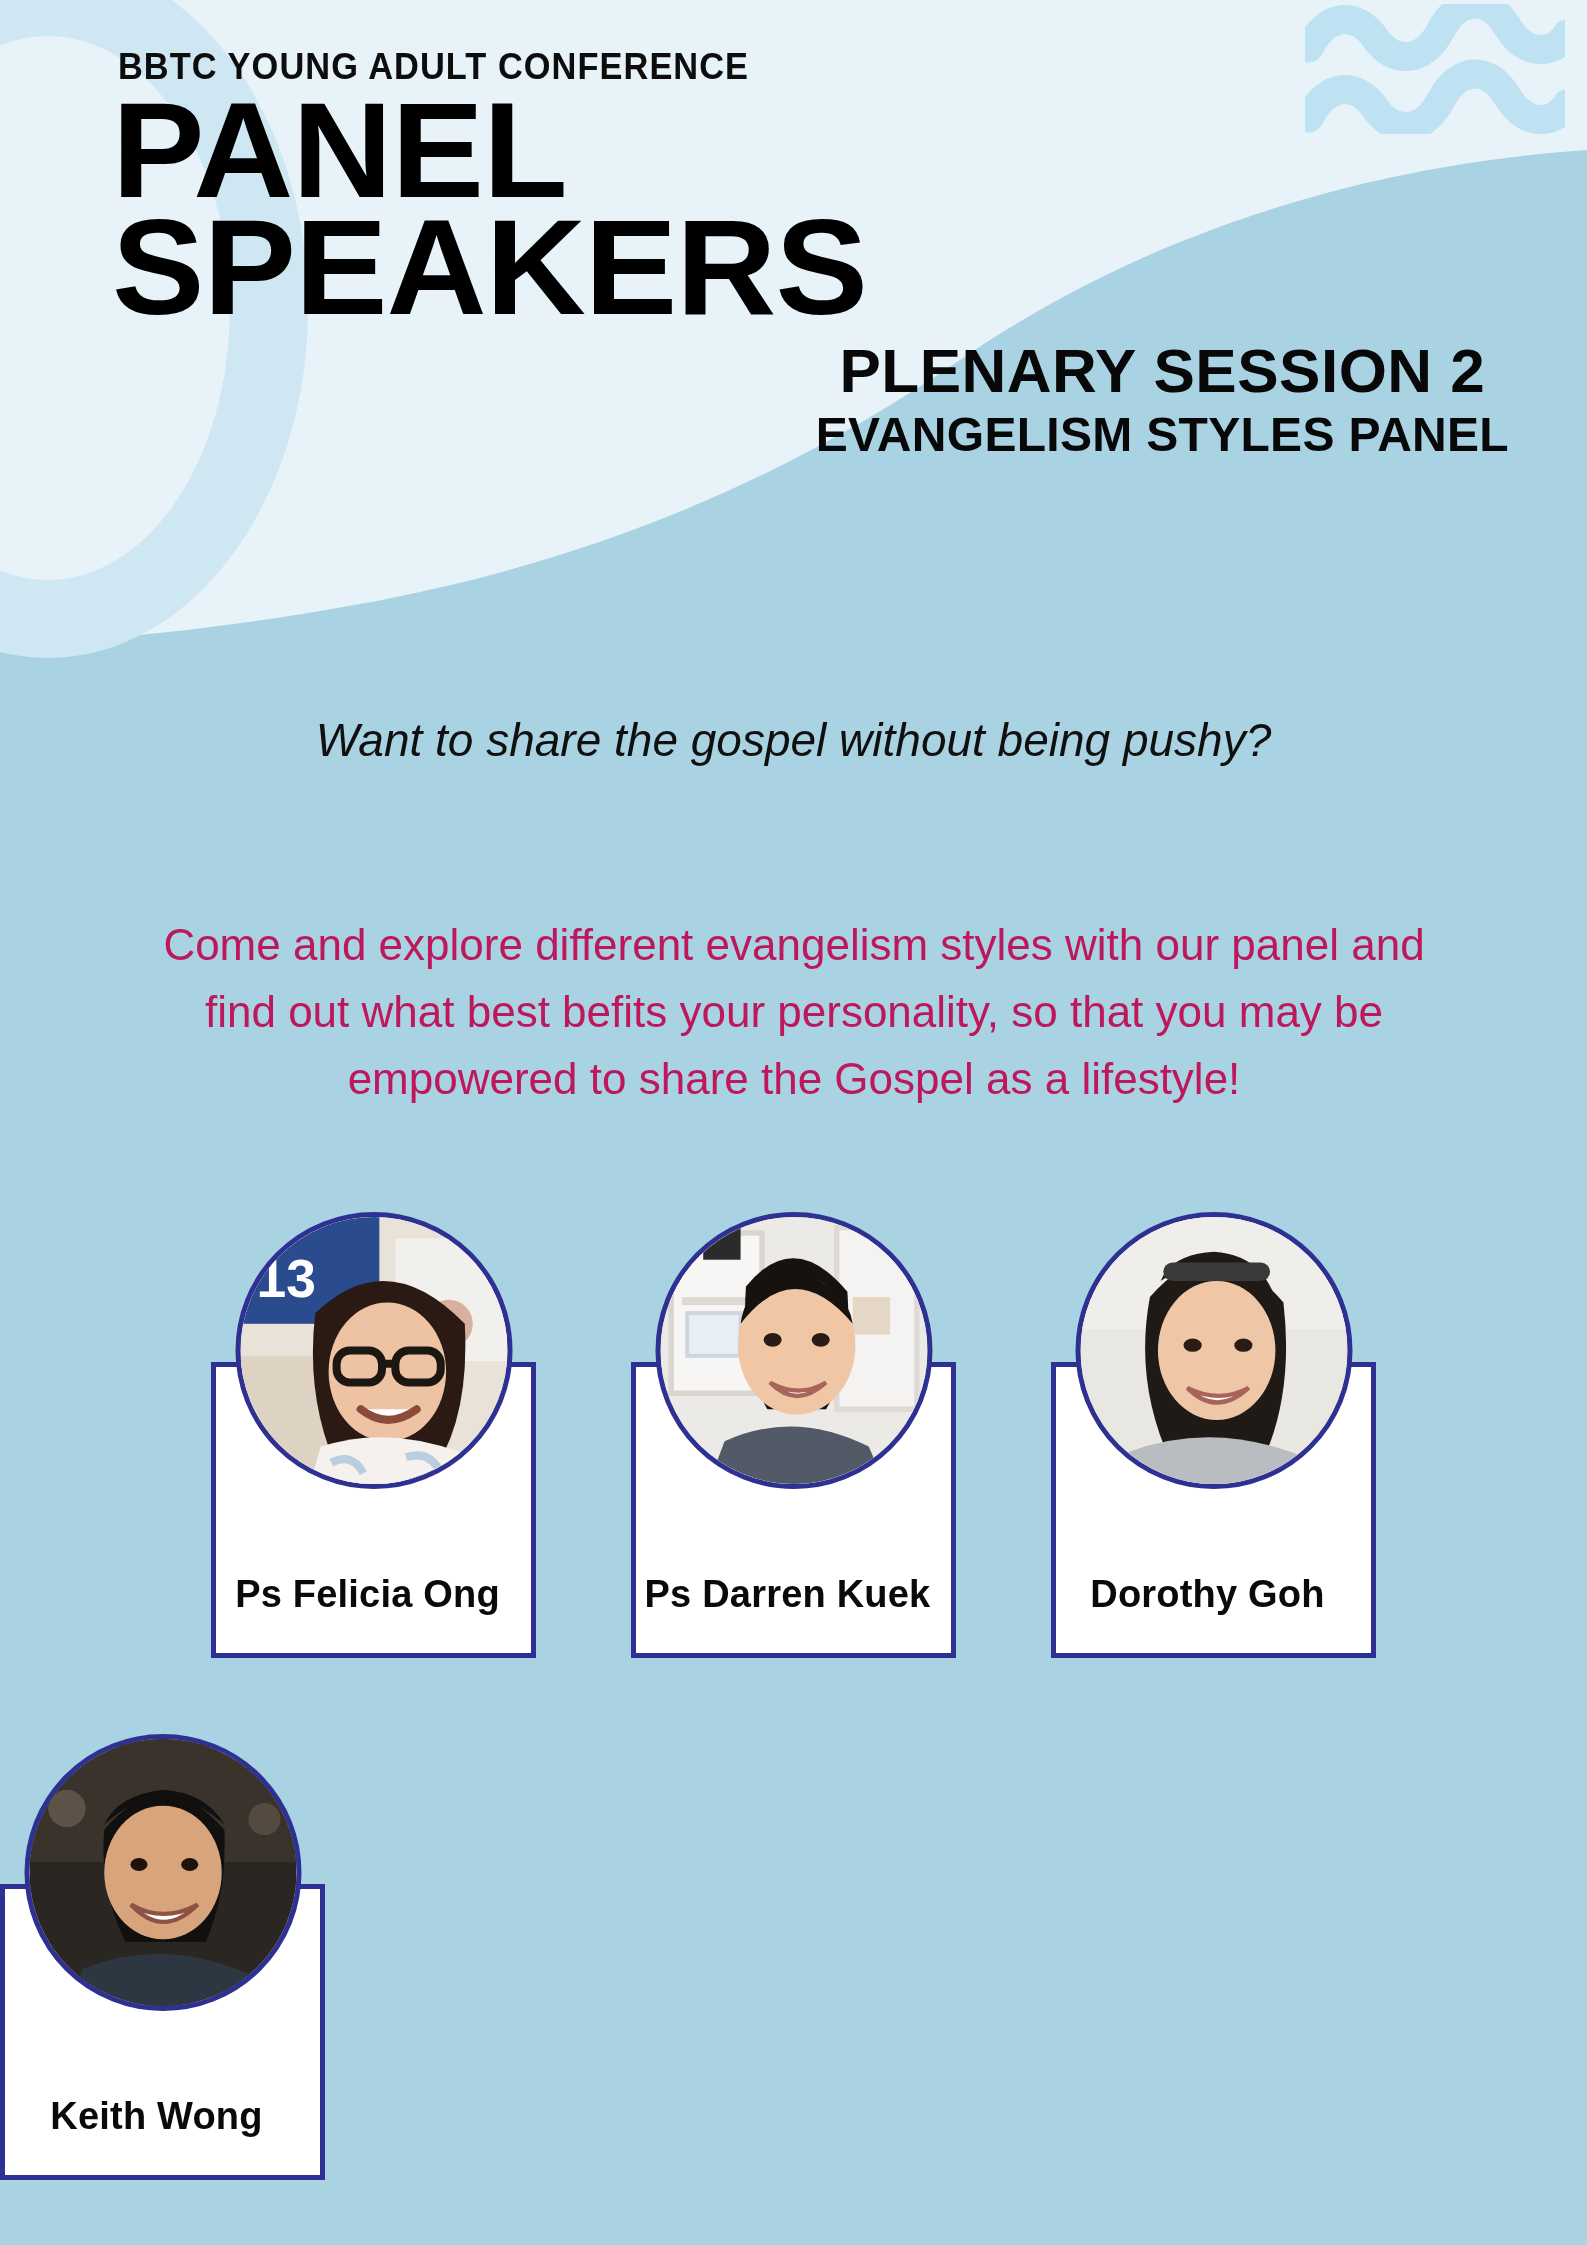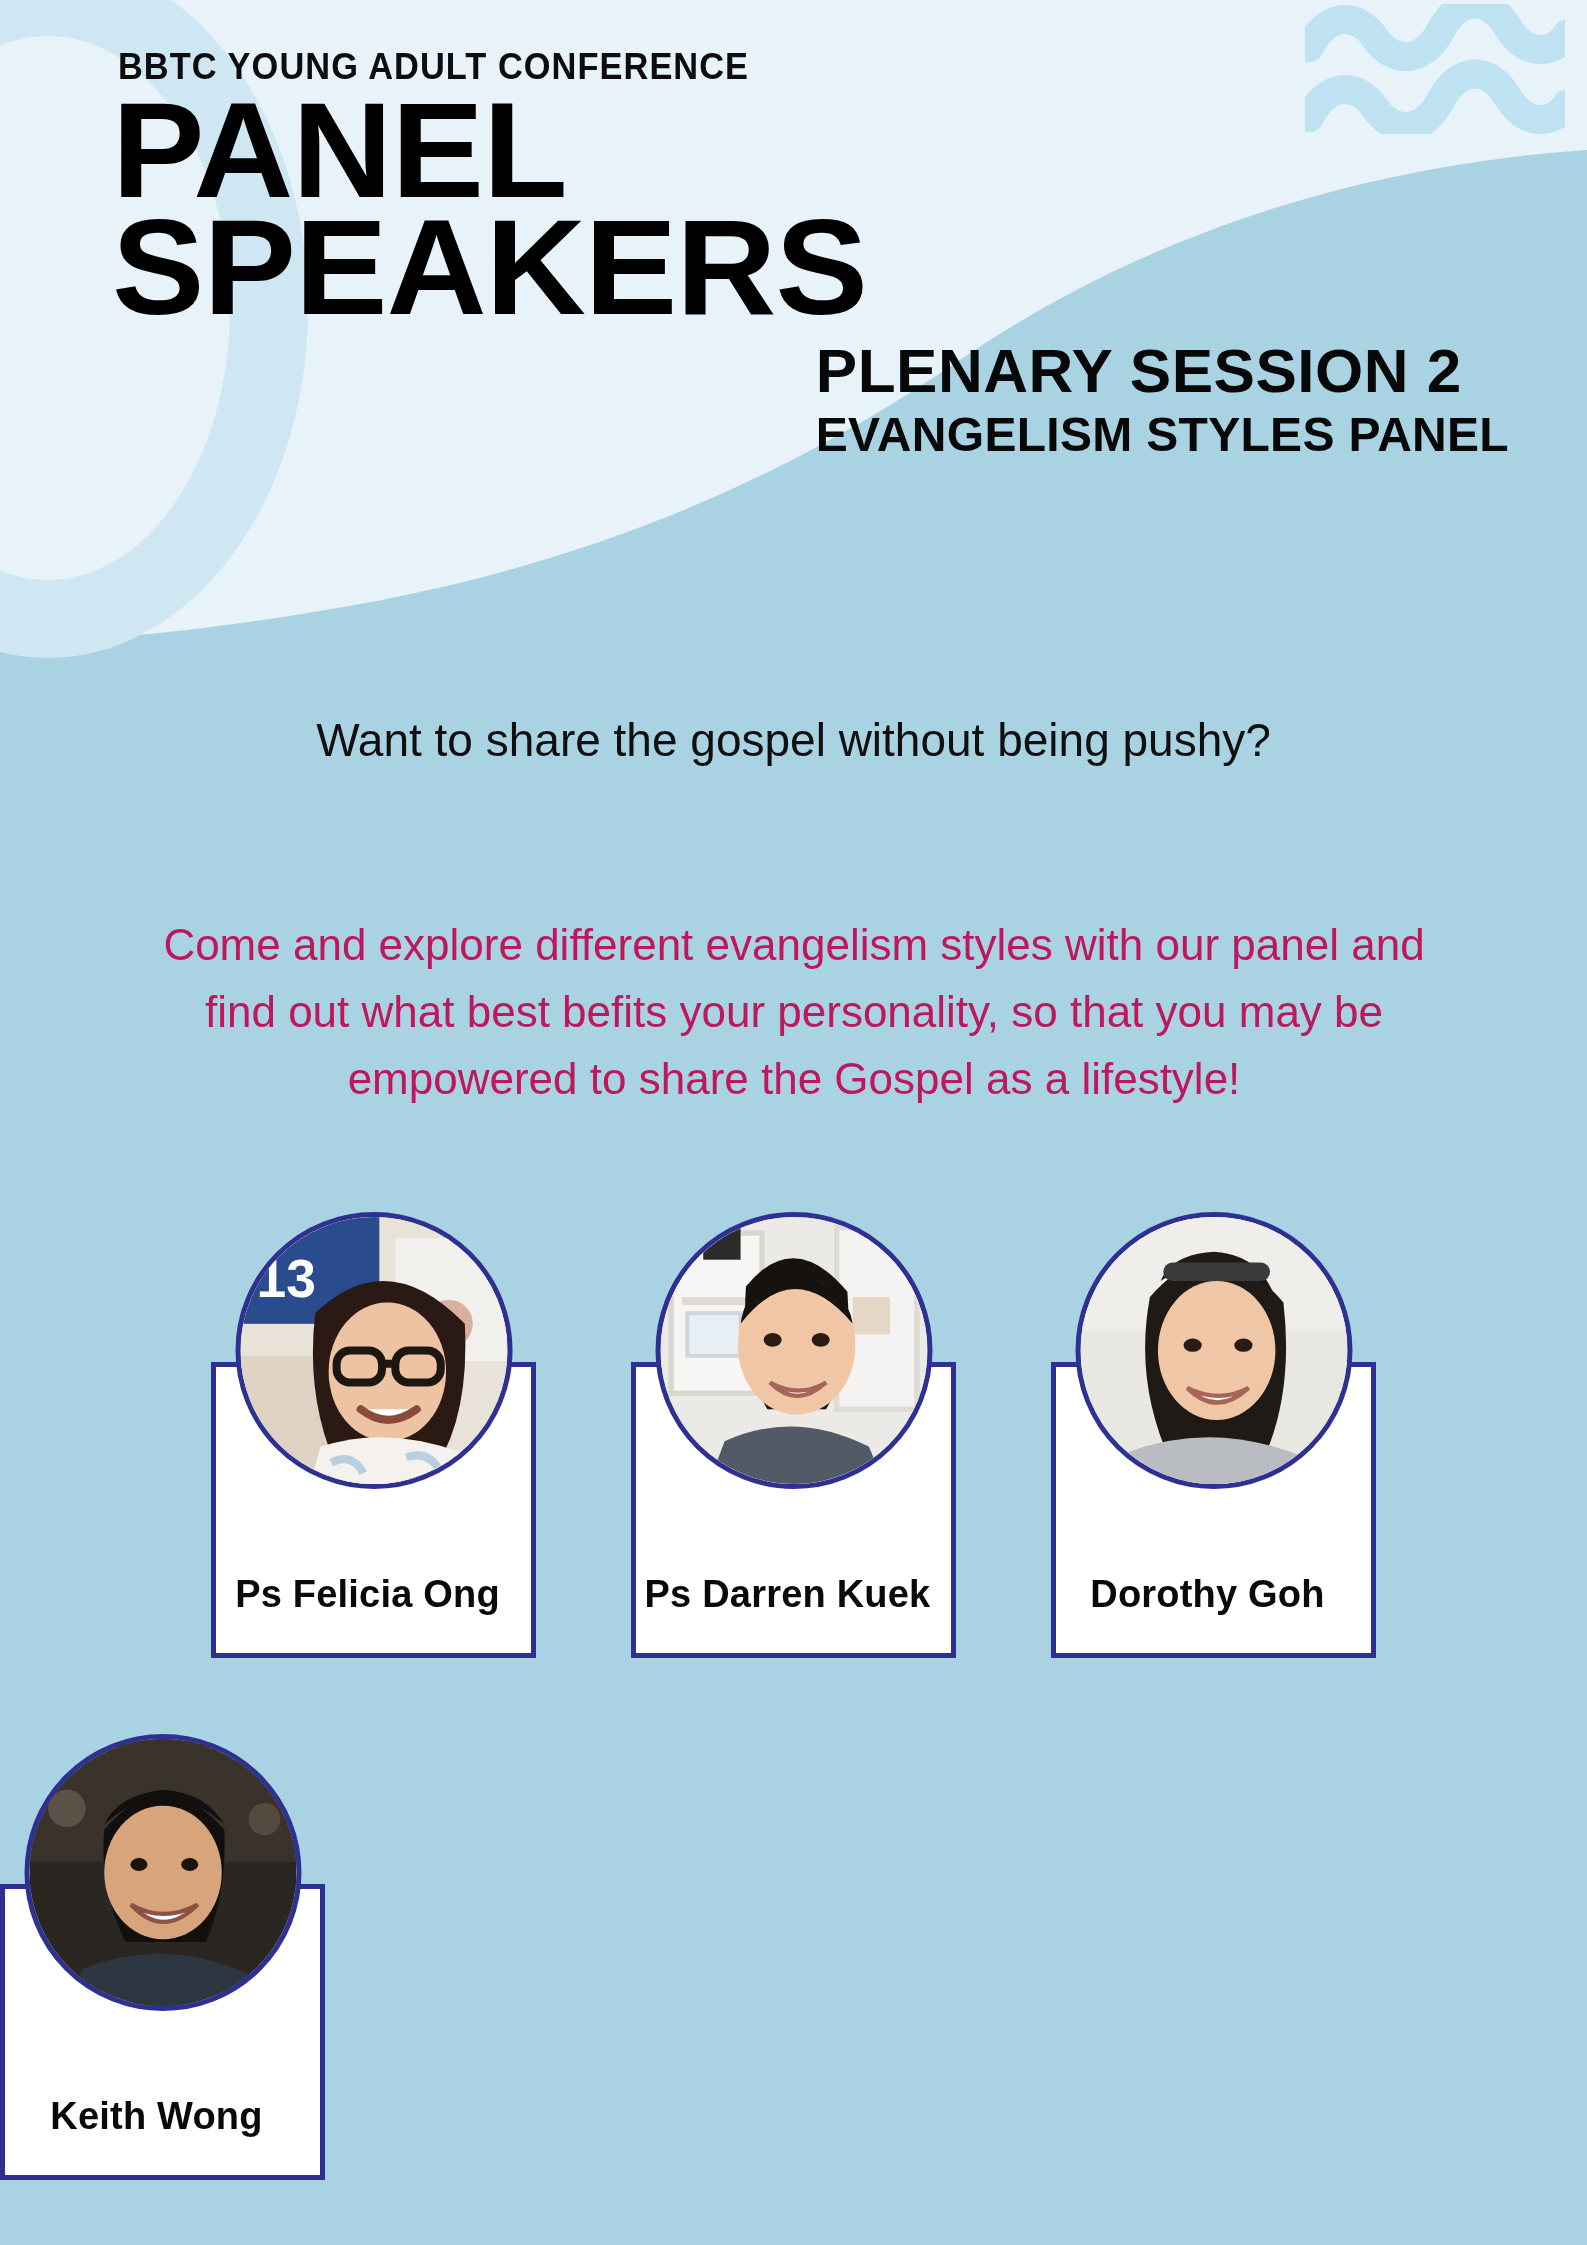--- a/index.html
+++ b/index.html
@@ -43,35 +43,35 @@
   .bigtitle{
     position:absolute;left:112px;top:92px;
     font-size:136px;line-height:0.86;font-weight:900;
     color:#000;letter-spacing:-1px;
     transform:scaleX(1.02);transform-origin:left top;
   }
   .bigtitle .ln{display:block;white-space:nowrap;}
 
   .plenary{
     position:absolute;right:78px;top:338px;
-    text-align:left;color:#080808;
+    text-align:center;color:#080808;
   }
   .plenary .p1{
     font-size:62px;font-weight:700;line-height:1.05;letter-spacing:.5px;
     white-space:nowrap;display:block;
   }
   .plenary .p2{
     font-size:48px;font-weight:700;line-height:1.1;letter-spacing:.3px;
     white-space:nowrap;display:block;margin-top:6px;
   }
 
   .tagline{
     position:absolute;left:0;top:708px;width:1587px;
     text-align:center;color:#101010;
-    font-size:46px;font-weight:400;line-height:1.42;
+    font-size:46px;font-style:italic;font-weight:400;line-height:1.42;
   }
   .tagline .ln{display:block;white-space:nowrap;}
 
   .body-copy{
     position:absolute;left:44px;top:912px;width:1500px;
     text-align:center;color:#be185d;
     font-size:44px;font-weight:400;line-height:1.52;
   }
   .body-copy .ln{display:block;white-space:nowrap;}
 

